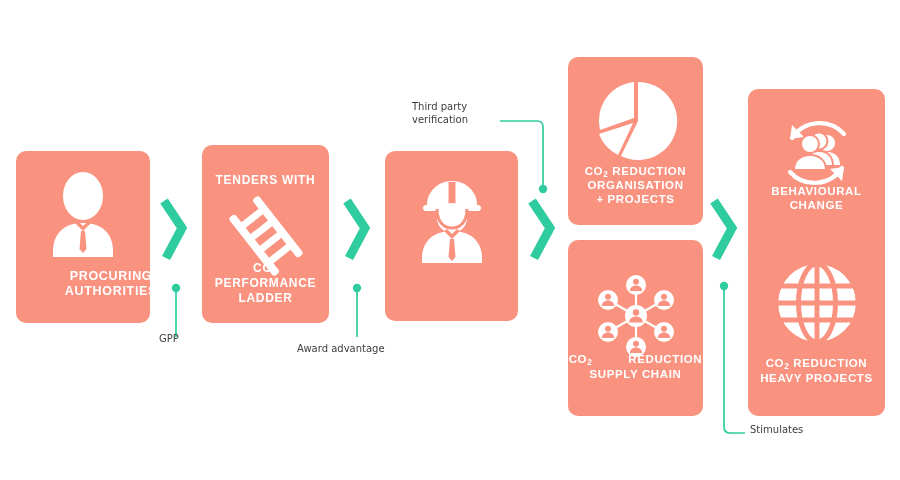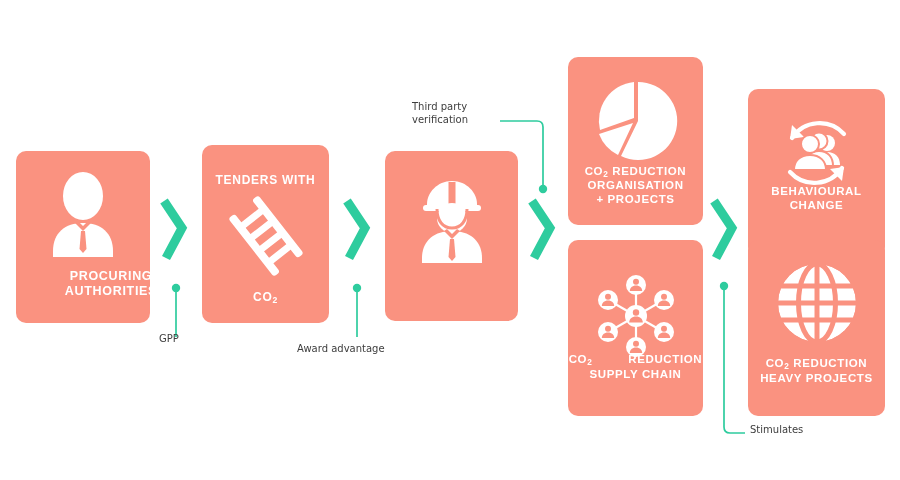--- a/index.html
+++ b/index.html
@@ -209,20 +209,22 @@
           <rect x="54" y="6" width="8" height="74" rx="3" fill="#fff"></rect>
           <rect x="26" y="17" width="34" height="7" rx="2.5" fill="#fff"></rect>
           <rect x="26" y="32" width="34" height="7" rx="2.5" fill="#fff"></rect>
           <rect x="26" y="47" width="34" height="7" rx="2.5" fill="#fff"></rect>
           <rect x="26" y="62" width="34" height="7" rx="2.5" fill="#fff"></rect>
         </g>
       </svg>
     </div>
     <div class="card-title-bottom">
       <span>CO</span><span class="sub">2</span><br>
+      <span style="white-space:pre-line;">PERFORMANCE
+LADDER</span>
     </div>
   </div>
 
   <div class="card" id="card-companies">
     <div class="icon-wrap">
       <svg width="78" height="88" viewBox="0 0 78 88">
 
         <path d="M 39 6 C 24 6 14 18 14 29 L 14 32 L 64 32 L 64 29 C 64 18 54 6 39 6 Z" fill="#fff"></path>
         <rect x="10" y="30" width="58" height="6" rx="3" fill="#fff"></rect>
         <rect x="35.5" y="7" width="7" height="23" fill="#FA9280"></rect>

